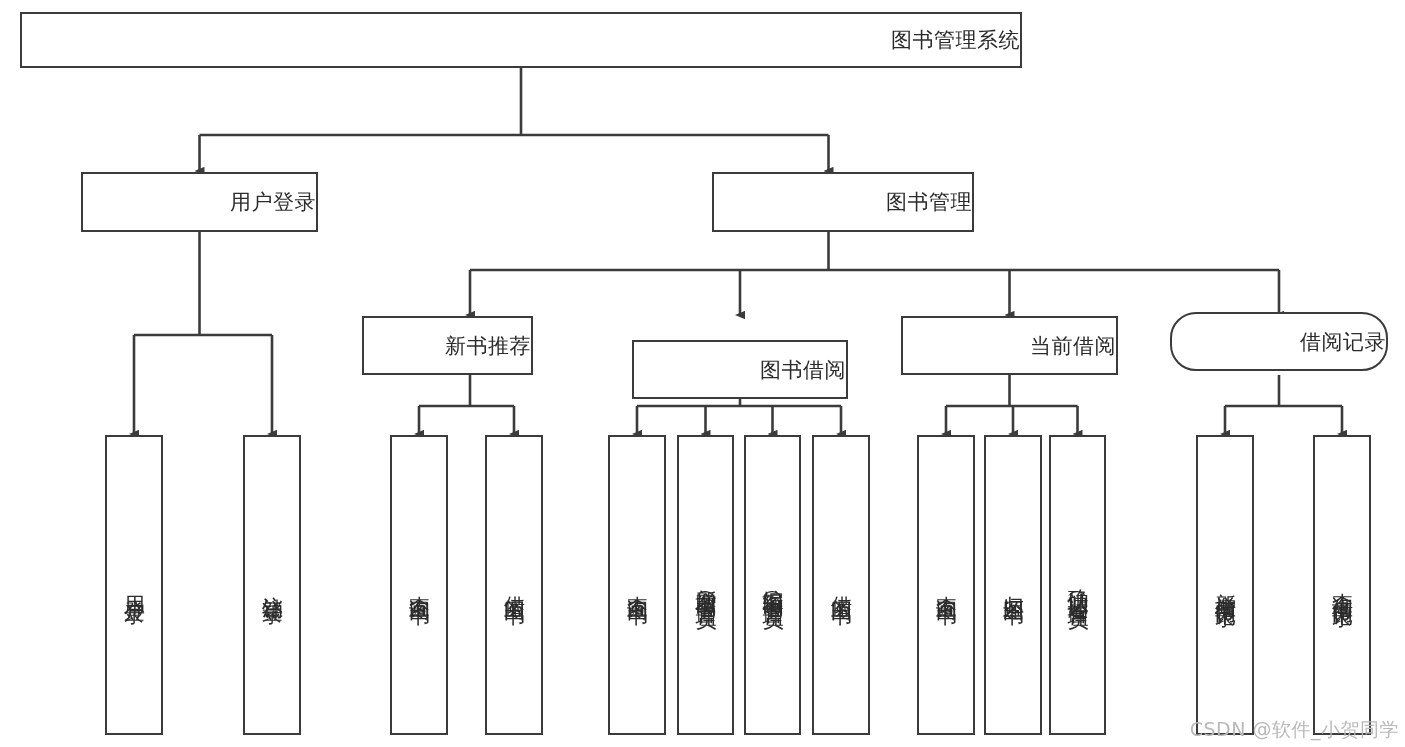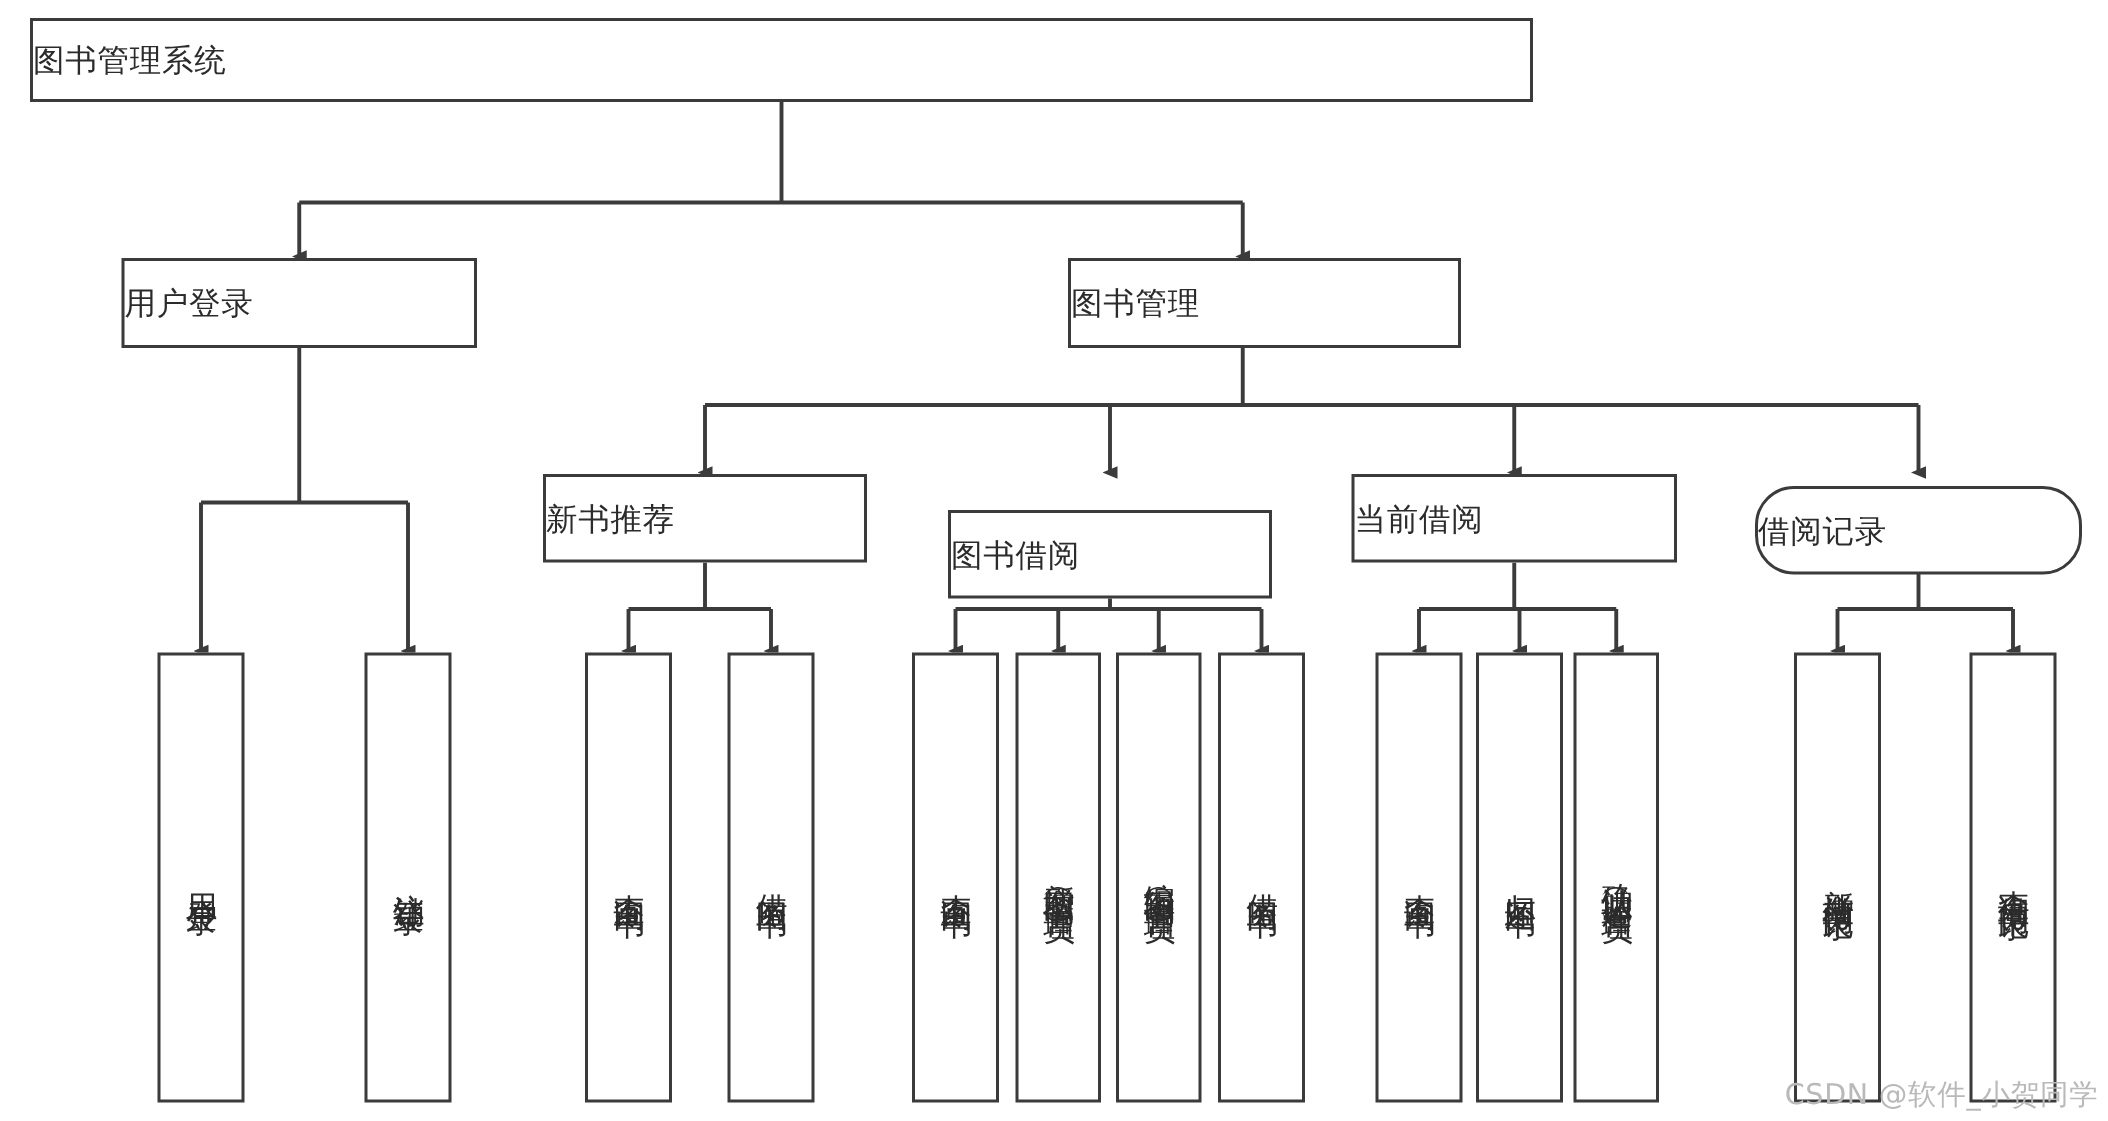--- a/index.html
+++ b/index.html
@@ -25,21 +25,21 @@
     height: 747px;
     pointer-events: none;
   }
   .node {
     position: absolute;
     box-sizing: border-box;
     border: 2.5px solid #3b3b3b;
     background: #ffffff;
     display: flex;
     align-items: center;
-    justify-content: flex-start;
+    justify-content: flex-end;
     color: #2b2b2b;
   }
   .node.horiz {
     font-size: 21px;
     letter-spacing: 0.5px;
   }
   .node.vert {
     writing-mode: vertical-rl;
     text-orientation: upright;
     font-size: 21px;
@@ -120,33 +120,33 @@
     </div>
 
   <div class="node horiz" style="left: 81px; top: 172px; width: 237px; height: 60px;">
       <span>用户登录</span>
     </div>
 
   <div class="node horiz" style="left: 712px; top: 172px; width: 262px; height: 60px;">
       <span>图书管理</span>
     </div>
 
-  <div class="node horiz" style="left: 362px; top: 316px; width: 216px; height: 59px;">
+  <div class="node horiz" style="left: 362px; top: 316px; width: 171px; height: 59px;">
       <span>新书推荐</span>
     </div>
 
   <div class="node horiz" style="left: 632px; top: 316px; width: 216px; height: 59px; margin-top: 24px;">
       <span>图书借阅</span>
     </div>
 
   <div class="node horiz" style="left: 901px; top: 316px; width: 217px; height: 59px;">
       <span>当前借阅</span>
     </div>
 
-  <div class="node horiz" style="left: 1170px; top: 324px; width: 218px; height: 59px; border-radius: 26px;">
+  <div class="node horiz" style="left: 1170px; top: 312px; width: 218px; height: 59px; border-radius: 26px;">
       <span>借阅记录</span>
     </div>
 
   <div class="node vert" style="left: 105px; top: 435px; width: 58px; height: 300px;">
       <span class="vtext">用户登录</span>
     </div>
 
   <div class="node vert" style="left: 243px; top: 435px; width: 58px; height: 300px;">
       <span class="vtext">注销登录</span>
     </div>

